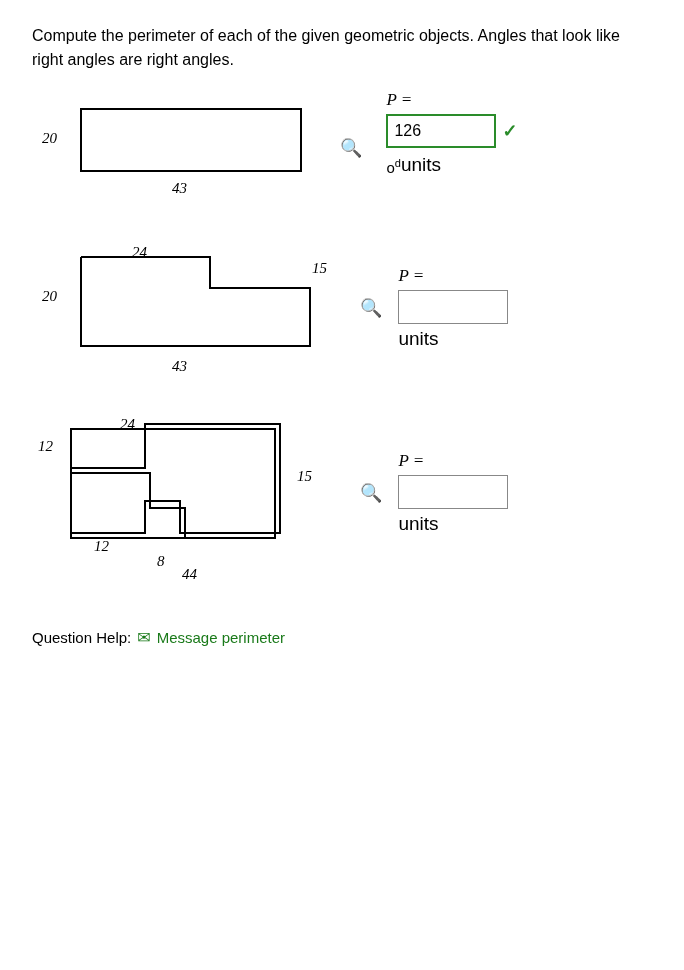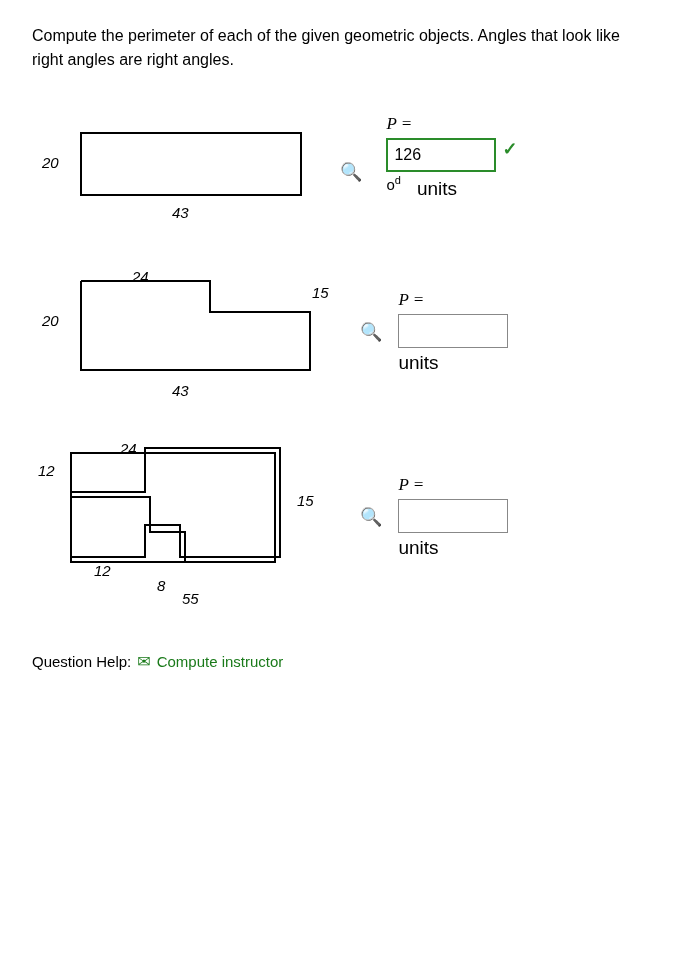--- a/index.html
+++ b/index.html
@@ -8,21 +8,21 @@
       background: #fff;
       width: 684px;
       min-height: 970px;
       padding: 24px 32px 24px 32px;
       color: #000;
       font-size: 16px;
     }
     .instructions {
       font-size: 16px;
       line-height: 1.5;
-      margin-bottom: 40px;
+      margin-bottom: 16px;
       font-family: Arial, sans-serif;
     }
     .problem-area {
       position: relative;
       width: 100%;
     }
     .problem-row {
       display: flex;
       align-items: center;
       margin-bottom: 32px;
@@ -67,21 +67,21 @@
     .magnify-icon {
       font-size: 18px;
       color: #555;
       margin-left: 8px;
       cursor: pointer;
     }
     .dim-label {
       position: absolute;
       font-size: 15px;
       font-style: italic;
-      font-family: Liberation Sans, sans-serif;
+      font-family: Liberation Serif, serif;
     }
     
     svg {
       display: block;
     }
     .question-help {
       margin-top: 32px;
       font-family: Arial, sans-serif;
       font-size: 15px;
       display: flex;
@@ -93,31 +93,31 @@
       text-decoration: none;
       font-size: 15px;
     }
     .mail-icon {
       color: #1a7a1a;
       font-size: 16px;
     }
     
     .input-check-row {
       display: flex;
-      align-items: flex-start;
+      align-items: center;
       gap: 6px;
     }
     
     sup {
       font-size: 11px;
     }
     .units-row {
       display: flex;
-      align-items: flex-start;
-      gap: 16px;
+      align-items: flex-end;
+      gap: 0;
       margin-top: 2px;
     }
   </style>
 </head>
 <body>
 
 <div class="instructions">Compute the perimeter of each of the given geometric objects. Angles that look like right angles are right angles.</div>
 
 <div class="problem-area">
 
@@ -196,33 +196,33 @@
 
       </svg>
 
       <svg width="245" height="145" style="position:absolute; left:8px; top:5px;">
 
         <path d="M 75,1 L 210,1 L 210,108 L 75,108 L 75,78 L 108,78 L 108,45 L 1,45 L 1,108 L 75,108" fill="none" stroke="none"></path>
 
         <path d="M 75,1 L 210,1 L 210,110 L 110,110 L 110,78 L 75,78 L 75,110 L 1,110 L 1,45 L 75,45 L 75,1 Z" fill="none" stroke="#000" stroke-width="2"></path>
       </svg>
 
-      <span class="dim-label" style="left:120px; top:148px;">55</span>
+      <span class="dim-label" style="left:120px; top:148px;">44</span>
     </div>
 
     <span class="magnify-icon" style="margin-left:8px; margin-top:10px;">🔍</span>
 
     <div class="answer-area" style="margin-left:16px; margin-top:10px;">
       <div class="p-equals">P =</div>
       <div class="input-check-row">
         <input class="answer-input" type="text" value="" style="">
       </div>
       <span class="units-label">units</span>
     </div>
   </div>
 
 </div>
 
 <div class="question-help" style="margin-top:60px;">
   <span>Question Help:</span>
   <span class="mail-icon" style="color:#1a7a1a; font-size:16px;">✉</span>
-  <a class="message-link" href="#">Compute instructor</a>
+  <a class="message-link" href="#">Message perimeter</a>
 </div>
 
 </body></html>

